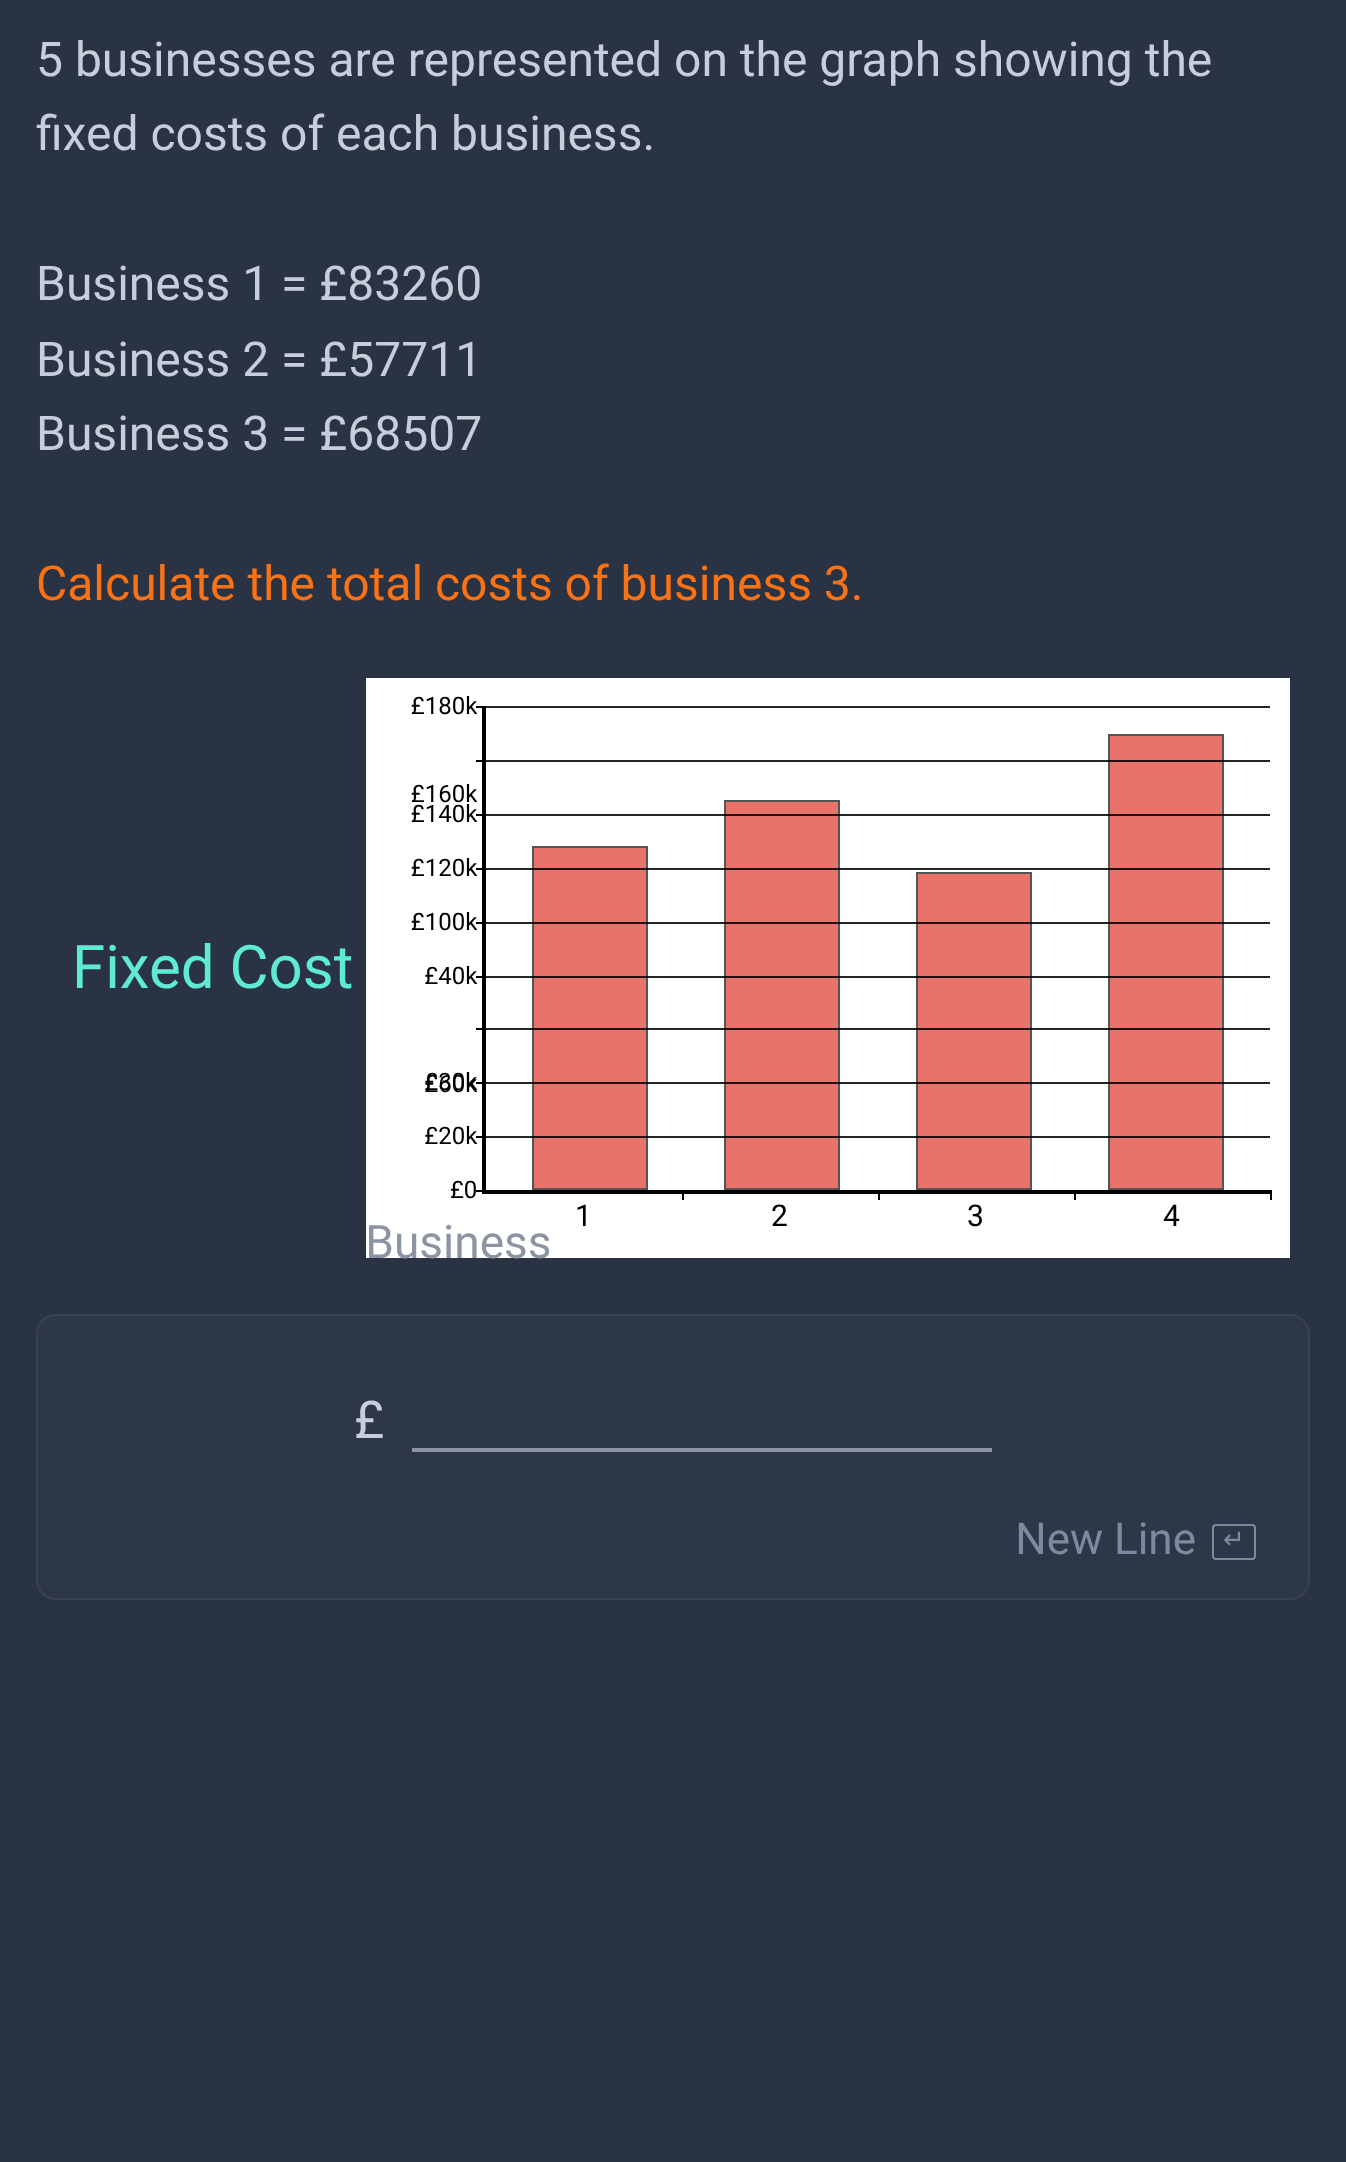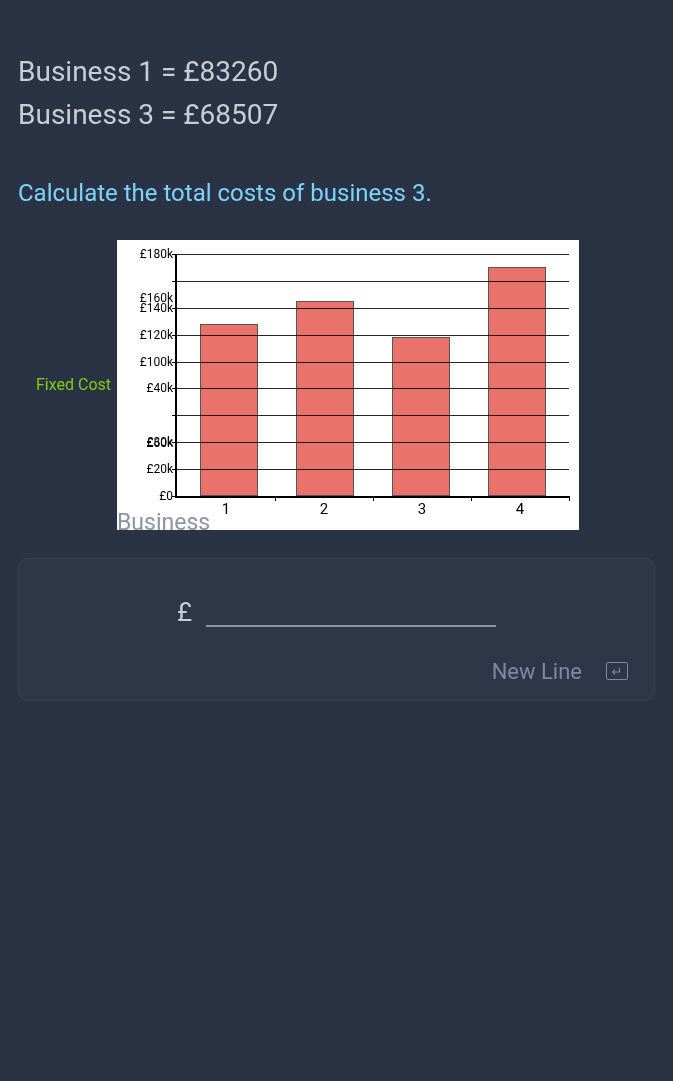--- a/index.html
+++ b/index.html
@@ -18,41 +18,41 @@
     margin: 0 0 6px 0;
     font-size: 24px;
     line-height: 1.55;
     color: #c7ced9;
   }
   .biz-list {
     margin-top: 38px;
     margin-bottom: 38px;
   }
   .biz-list div {
-    font-size: 28px;
+    font-size: 24px;
     line-height: 1.55;
     color: #c7ced9;
   }
   .prompt-line {
     font-size: 24px;
     line-height: 1.55;
-    color: #7dd3fc;
+    color: #f97316;
     margin-bottom: 28px;
   }
 
   
   .chart-block {
     display: flex;
     align-items: center;
     gap: 6px;
     margin-left: 18px;
   }
   .y-axis-title {
-    font-size: 16px;
-    color: #84cc16;
+    font-size: 30px;
+    color: #5eead4;
     white-space: nowrap;
     text-align: center;
   }
   .chart-frame {
     background: #ffffff;
     width: 462px;
     height: 290px;
     position: relative;
   }
   .plot-area {
@@ -152,21 +152,21 @@
     background: transparent;
     font-size: 24px;
     color: #fff;
     outline: none;
     padding: 4px 2px;
   }
   .newline-row {
     display: flex;
     justify-content: flex-end;
     align-items: center;
-    gap: 24px;
+    gap: 8px;
     color: #7c8aa0;
     font-size: 22px;
     padding: 6px 6px 6px 0;
   }
   .newline-icon {
     display: inline-flex;
     align-items: center;
     justify-content: center;
     width: 22px; height: 18px;
     border: 1.5px solid #7c8aa0;
@@ -174,24 +174,26 @@
     font-size: 13px;
     line-height: 1;
   }
 </style>
 </head>
 <body>
 
 <div class="wrap">
 
   <div class="question-text">
+    <p>5 businesses are represented on the graph showing the fixed costs of each business.</p>
   </div>
 
   <div class="biz-list">
     <div>Business 1 = £83260</div>
+    <div>Business 2 = £57711</div>
     <div>Business 3 = £68507</div>
   </div>
 
   <div class="prompt-line">Calculate the total costs of business 3.</div>
 
   <div class="chart-block">
     <div class="y-axis-title">Fixed Cost</div>
     <div class="chart-frame">
       <div class="plot-area" id="plot-area">
         <div class="bars" id="bars">

